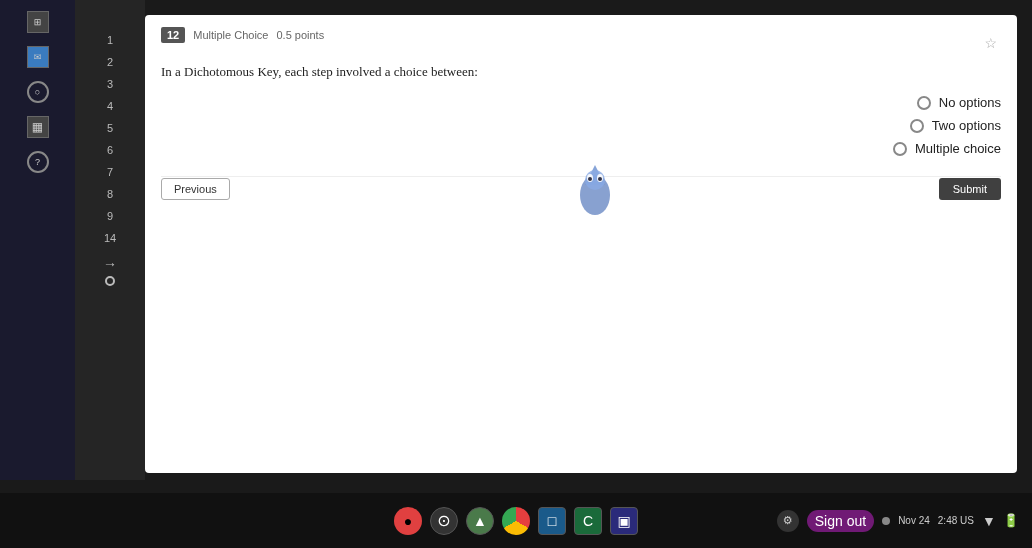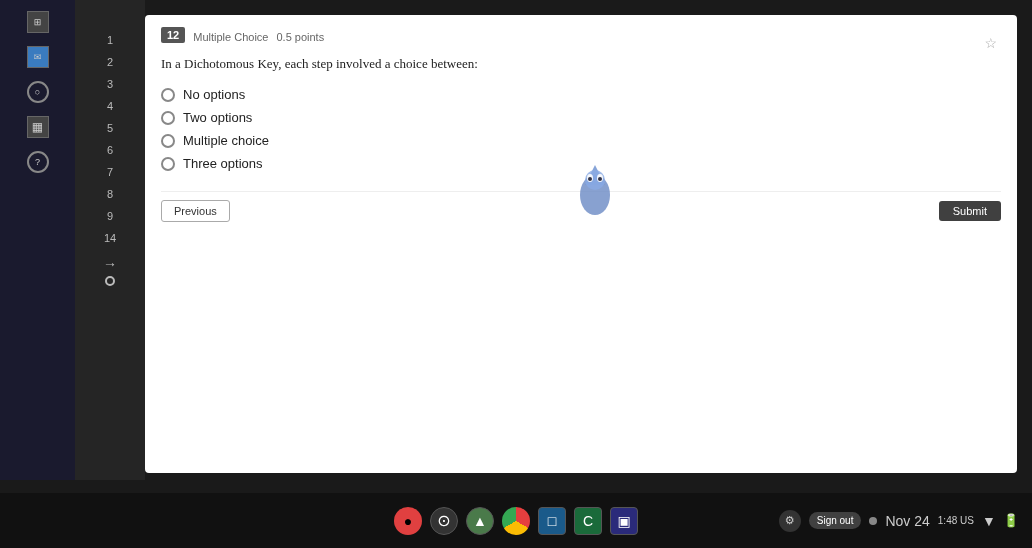--- a/index.html
+++ b/index.html
@@ -19,23 +19,23 @@
       top: 15px;
       right: 15px;
       bottom: 75px;
       background: #fff;
       border-radius: 4px;
       padding: 12px 16px;
     }
 
     .question-header {
       display: flex;
-      align-items: flex-end;
-      gap: 8px;
-      margin-bottom: 12px;
+      align-items: center;
+      gap: 8px;
+      margin-bottom: 20px;
     }
 
     .question-number {
       background: #555;
       color: #fff;
       font-size: 11px;
       font-weight: bold;
       padding: 2px 6px;
       border-radius: 2px;
     }
@@ -63,38 +63,38 @@
       margin-bottom: 20px;
     }
 
     .option-item {
       display: flex;
       align-items: center;
       gap: 8px;
       margin-bottom: 8px;
       font-size: 13px;
       color: #222;
+      justify-content: flex-end;
     }
 
     .radio-btn {
       width: 14px;
       height: 14px;
       border-radius: 50%;
       border: 2px solid #888;
       background: #fff;
       flex-shrink: 0;
       cursor: pointer;
     }
 
     .bottom-bar {
       display: flex;
-      align-items: center;
       justify-content: space-between;
       margin-top: 16px;
-      padding-top: 8px;
+      padding-top: 1px;
       border-top: 1px solid #eee;
     }
 
     .btn-previous {
       padding: 4px 12px;
       font-size: 11px;
       background: #fff;
       border: 1px solid #aaa;
       border-radius: 3px;
       cursor: pointer;
@@ -172,36 +172,36 @@
     .taskbar-icon.chrome {
       background: conic-gradient(#e53e3e 0deg 120deg, #fbbc04 120deg 240deg, #34a853 240deg 360deg);
       border-radius: 50%;
     }
 
     .taskbar-icon.square {
       border-radius: 4px;
     }
 
     .signin-btn {
-      background: #404040;
+      background: #701a75;
       color: #fff;
-      font-size: 10px;
+      font-size: 14px;
       padding: 3px 8px;
       border-radius: 12px;
       cursor: pointer;
       white-space: nowrap;
     }
 
     .taskbar-time {
       font-size: 10px;
       color: #ccc;
     }
 
     .taskbar-date {
-      font-size: 14px;
+      font-size: 10px;
       color: #ccc;
     }
 
     .wifi-icon {
       font-size: 14px;
       color: #ccc;
     }
 
     
     .top-sidebar {
@@ -332,24 +332,20 @@
       <span>No options</span>
     </li>
     <li class="option-item">
       <div class="radio-btn"></div>
       <span>Two options</span>
     </li>
     <li class="option-item">
       <div class="radio-btn"></div>
       <span>Multiple choice</span>
     </li>
-    <li class="option-item">
-      <div class="radio-btn"></div>
-      <span>Three options</span>
-    </li>
   </ul>
 
   <div class="bottom-bar">
     <button class="btn-previous">Previous</button>
     <button class="btn-submit">Submit</button>
   </div>
 </div>
 
 <div class="mascot">
   <svg width="50" height="60" viewBox="0 0 50 60">
@@ -375,17 +371,17 @@
     <div class="taskbar-icon dark square" style="background:#1a5a8a;">□</div>
     <div class="taskbar-icon dark square" style="background:#1a6a3a;">C</div>
     <div class="taskbar-icon dark square" style="background:#2a2a7a;">▣</div>
   </div>
 
   <div class="taskbar-right">
     <div style="width:22px;height:22px;border-radius:50%;background:#333;display:flex;align-items:center;justify-content:center;font-size:11px;color:#ccc;cursor:pointer;">⚙</div>
     <div class="signin-btn">Sign out</div>
     <div style="width:8px;height:8px;border-radius:50%;background:#888;"></div>
     <span class="taskbar-date">Nov 24</span>
-    <span class="taskbar-time">1:48 US</span>
+    <span class="taskbar-time">2:48 US</span>
     <span class="wifi-icon">▼</span>
     <span style="font-size:13px;color:#ccc;">🔋</span>
   </div>
 </div>
 
 </body></html>

